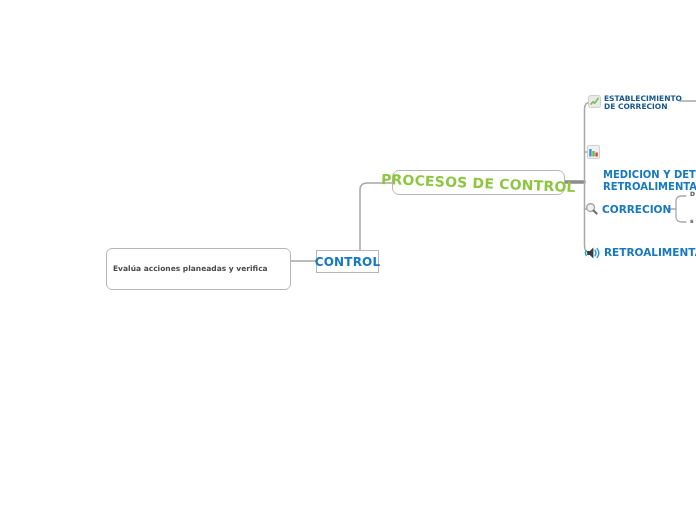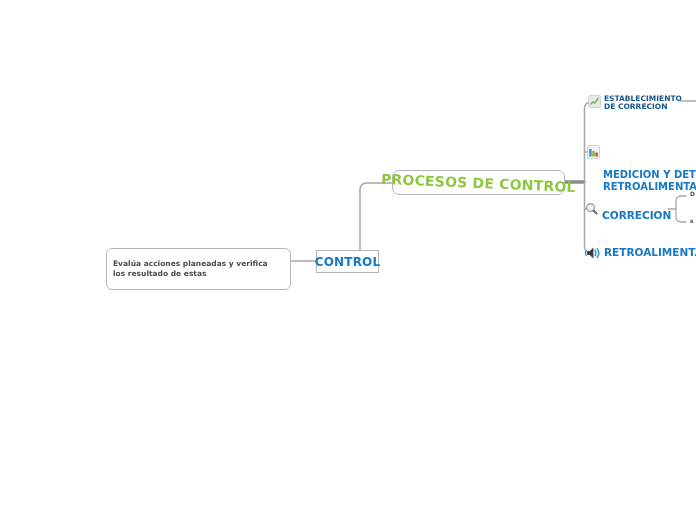--- a/index.html
+++ b/index.html
@@ -43,21 +43,21 @@
 
   .branch-label{
     position:absolute;
     font-weight:bold;
     color:var(--accent-blue);
     white-space:nowrap;
   }
   .branch-label span{display:block;}
   .lbl-estandares{left:604px;top:95px;font-size:7.5px;line-height:8px;color:var(--dark-blue);}
   .lbl-medicion{left:603px;top:149px;font-size:10px;line-height:12px;margin-top:20px;}
-  .lbl-correcion{left:602px;top:209px;font-size:10.5px;line-height:12px;}
+  .lbl-correcion{left:602px;top:203px;font-size:10.5px;line-height:12px;}
   .lbl-retro{left:604px;top:246px;font-size:10.5px;line-height:13px;}
 
   .mini-label{
     position:absolute;
     font-size:6px;line-height:7.5px;font-weight:bold;
     color:#4f4f4f;white-space:nowrap;
   }
   .mini-1{left:690px;top:190px;}
   .mini-2{left:690px;top:217px;}
 
@@ -86,21 +86,20 @@
     <path d="M584.5 152 H589 M584.5 209 H588" stroke="#a8a8a8" stroke-width="1.5" fill="none" stroke-linecap="round"></path>
 
     <path d="M680 101 H697" stroke="#a8a8a8" stroke-width="1.5" fill="none" stroke-linecap="round"></path>
 
     <path d="M668 209 H676 M676 209 V201 Q676 196 682 196 H686 M676 209 V217 Q676 222 682 222 H686" stroke="#a8a8a8" stroke-width="1.3" fill="none" stroke-linecap="round"></path>
   </svg>
 
   <div class="node note-node">
     <div class="stack">
       <span>Evalúa acciones planeadas y verifica</span>
-      <span>los resultado de estas</span>
     </div>
   </div>
 
   <div class="node control-node">
     <span>CONTROL</span>
   </div>
 
   <div class="node procesos-node">
     <span class="tilt">PROCESOS DE CONTROL</span>
   </div>

